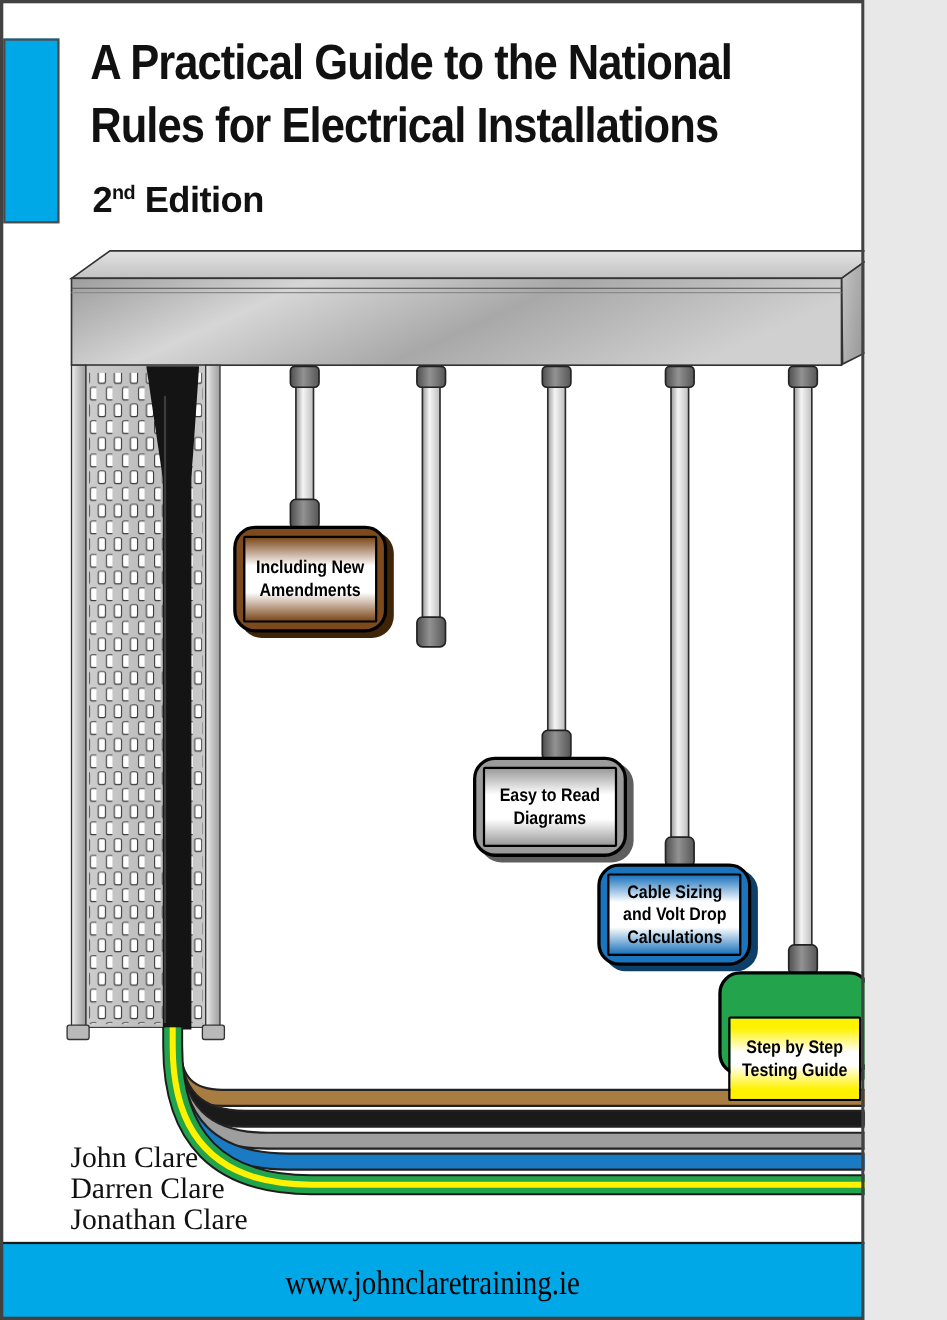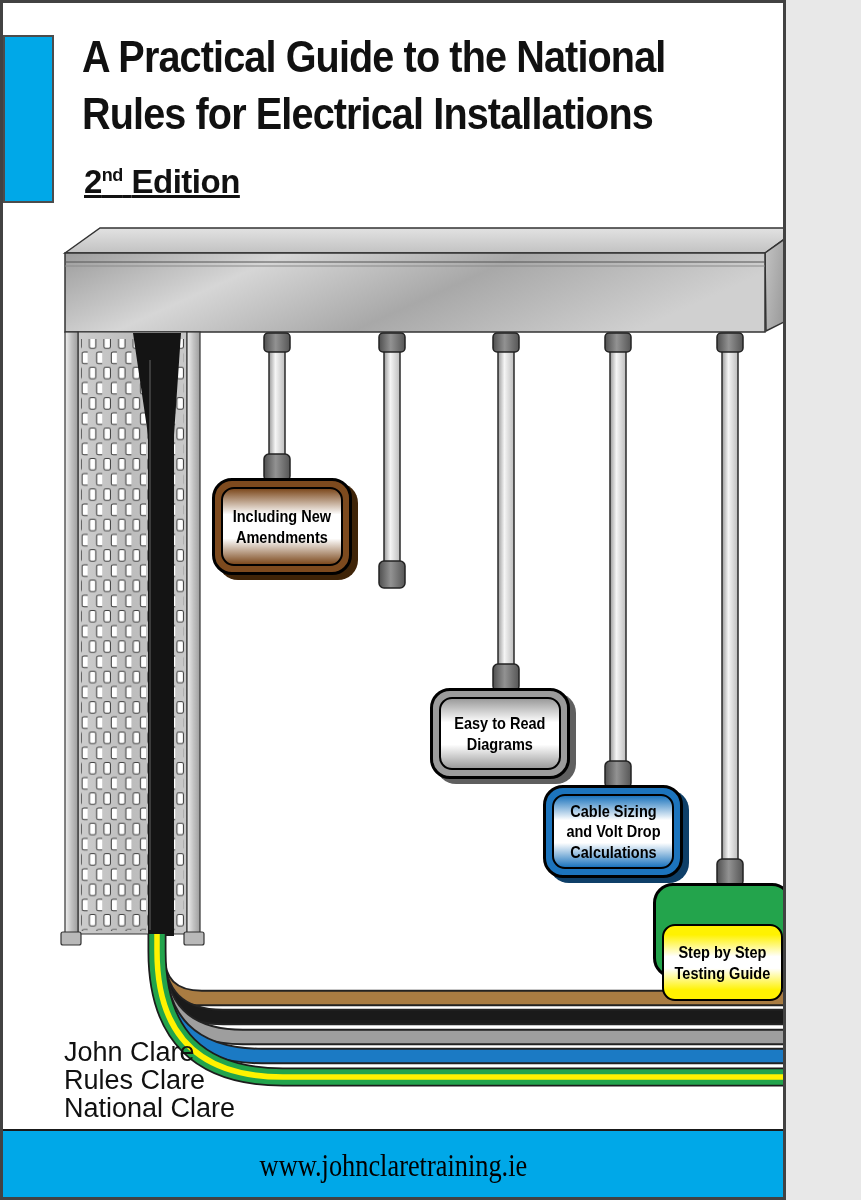--- a/index.html
+++ b/index.html
@@ -9,45 +9,45 @@
   }
   .page-border{position:absolute;inset:0;border:3px solid #424242;z-index:60;pointer-events:none;}
 
   
   .accent-rect{position:absolute;left:3px;top:35px;width:51px;height:168px;
     background:var(--accent,#00A8E8);border:2px solid #4c4c4c;box-sizing:border-box;z-index:5;}
   .title{position:absolute;left:82px;top:28px;z-index:5;color:#111;}
   .title-line{font-weight:bold;font-size:45px;line-height:57px;letter-spacing:-1px;
     white-space:nowrap;transform:scaleX(0.88);transform-origin:left top;}
   .edition{position:absolute;left:84px;top:163px;z-index:5;color:#111;
-    font-weight:bold;font-size:33px;letter-spacing:-0.5px;white-space:nowrap;text-decoration:underline;}
+    font-weight:bold;font-size:33px;letter-spacing:-0.5px;white-space:nowrap;}
   .edition sup{font-size:18px;vertical-align:super;line-height:0;}
 
   
   .art{position:absolute;left:0;top:0;z-index:1;}
 
   
   .tag{position:absolute;box-sizing:border-box;border:3px solid #000;border-radius:20px;
     padding:6px;background:var(--ring);box-shadow:6px 5px 0 var(--dk);z-index:10;}
-  .tag-inner{box-sizing:border-box;width:100%;height:100%;border:2px solid #000;border-radius:13px;
+  .tag-inner{box-sizing:border-box;width:100%;height:100%;border:2px solid #000;border-radius:2px;
     display:flex;align-items:center;justify-content:center;
     background:linear-gradient(180deg,var(--ring) 0%,#ffffff 34%,#ffffff 66%,var(--ring) 100%);}
   .tag--earth .tag-inner{
     background:linear-gradient(180deg,#FFF201 0%,#FFF201 12%,#ffffff 42%,#ffffff 58%,#FFF201 88%,#FFF201 100%);margin-top:32px;}
   .tag-label{font-weight:bold;font-size:16.5px;line-height:1.25;color:#000;
     white-space:pre-line;text-align:center;transform:scaleX(0.88);}
   .tag-1{left:212px;top:478px;width:140px;height:97px;--ring:#7D4A1E;--dk:#3F2408;}
   .tag-2{left:321px;top:585px;width:141px;height:91px;--ring:#0D0D0D;--dk:#000000;}
   .tag-3{left:430px;top:688px;width:140px;height:91px;--ring:#9B9B9B;--dk:#5F5F5F;}
   .tag-4{left:543px;top:785px;width:140px;height:93px;--ring:#1C74BD;--dk:#0E3F68;}
   .tag-5{left:653px;top:883px;width:139px;height:95px;--ring:#23A44C;--dk:#0F6B2D;}
 
   
   .authors{position:absolute;left:64px;top:1038px;z-index:12;color:#111;
-    font-family:Liberation Sans, sans-serif;font-size:27px;line-height:28px;}
+    font-family:Liberation Serif, serif;font-size:27px;line-height:28px;}
 
   
   .footer-bar{position:absolute;left:0;right:0;bottom:0;height:69px;z-index:20;
     background:var(--accent,#00A8E8);border-top:2px solid #1a1a1a;
     display:flex;align-items:center;justify-content:center;}
   .footer-url{font-family:"Liberation Serif",serif;font-size:31px;color:#000;
     transform:scaleX(0.85);white-space:nowrap;}
 </style>
 </head>
 <body>
@@ -196,22 +196,22 @@
   </div>
   <div class="tag tag-5 tag--earth">
     <div class="tag-inner">
       <div class="tag-label">Step by Step
 Testing Guide</div>
     </div>
   </div>
 
   <div class="authors">
     <div>John Clare</div>
-    <div>Rules Clare</div>
-    <div>National Clare</div>
+    <div>Darren Clare</div>
+    <div>Jonathan Clare</div>
   </div>
 
   <div class="footer-bar">
     <span class="footer-url">www.johnclaretraining.ie</span>
   </div>
 
   <div class="page-border"></div>
 </div>
 
 </body></html>

